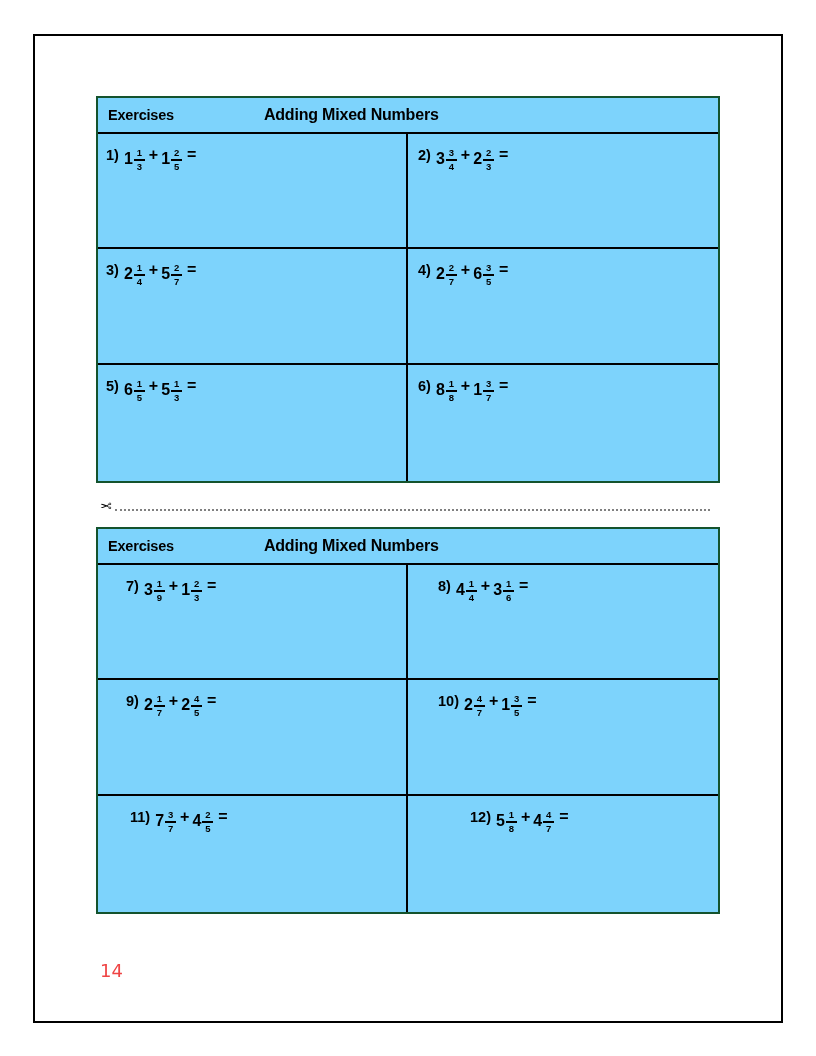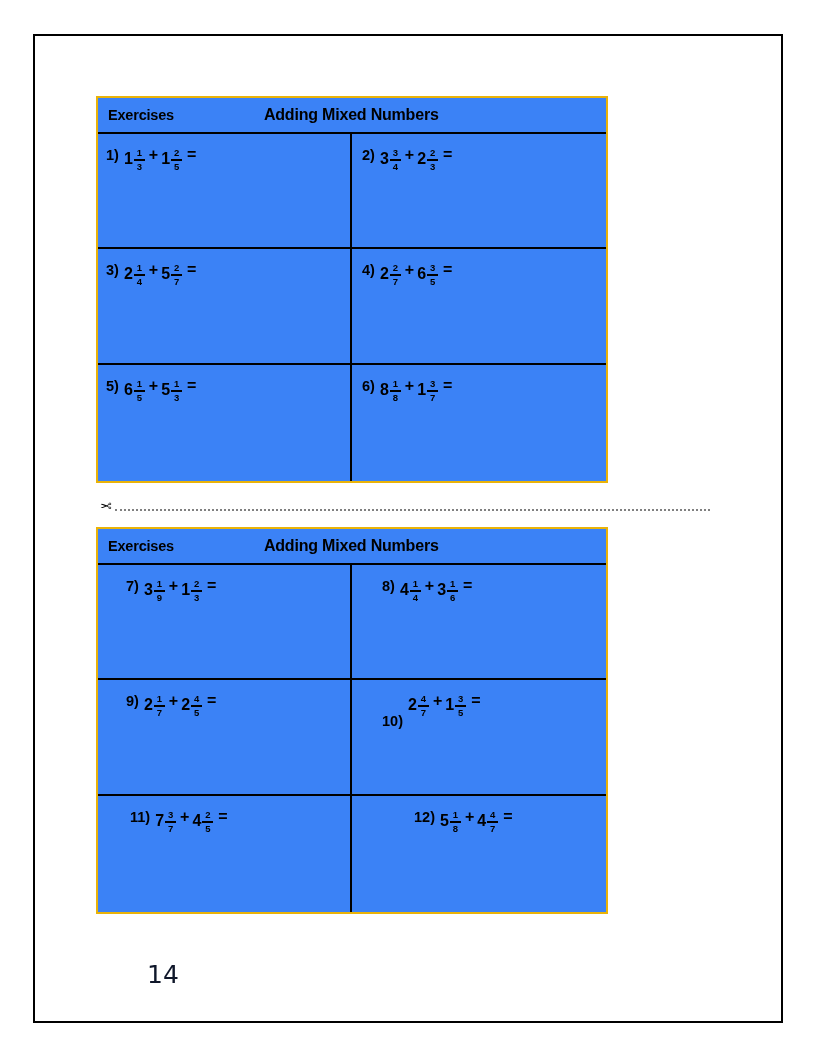--- a/index.html
+++ b/index.html
@@ -26,24 +26,24 @@
     width: 750px;
     height: 989px;
     border: 2px solid #000000;
     box-sizing: border-box;
   }
 
   
   .sheet {
     position: absolute;
     left: 96px;
-    width: 512px;
-    border: 2px solid #eab308;
+    width: 624px;
+    border: 2px solid #14532d;
     box-sizing: border-box;
-    background: #3b82f6;
+    background: #7dd3fc;
   }
   #sheet-1 { top: 96px; }
   #sheet-2 { top: 527px; }
 
   .sheet-header {
     display: flex;
     align-items: center;
     height: 36px;
     border-bottom: 2px solid #000000;
     box-sizing: border-box;
@@ -174,25 +174,24 @@
     left: 96px;
     top: 960px;
     width: 624px;
     height: 40px;
   }
   #page-number {
     position: absolute;
     left: 4px;
     top: 2px;
     font-family: "DejaVu Sans", sans-serif;
-    font-size: 25px;
+    font-size: 18px;
     font-weight: normal;
-    color: #0f172a;
-    line-height: 1;
-    margin-left: 47px;
+    color: #ef4444;
+    line-height: 1;
   }
   #footer-title {
     position: absolute;
     left: 322px;
     top: 11px;
     font-size: 14.5px;
     font-weight: bold;
     letter-spacing: -0.1px;
     white-space: nowrap;
   }
@@ -432,21 +431,21 @@
                 <span class="num">4</span>
                 <span class="bar"></span>
                 <span class="den">5</span>
               </span>
             </span>
             <span class="eq">=</span>
           </div>
         </div>
         <div class="qcell right">
           <div class="qtext" style="padding-left: 30px;">
-            <span class="qnum" style="margin-right: 5px; margin-top: 20px;">10)</span>
+            <span class="qnum" style="margin-right: 5px;">10)</span>
             <span class="expr">
               <span class="whole">2</span>
               <span class="frac">
                 <span class="num">4</span>
                 <span class="bar"></span>
                 <span class="den">7</span>
               </span>
             </span>
             <span class="op">+</span>
             <span class="expr">

